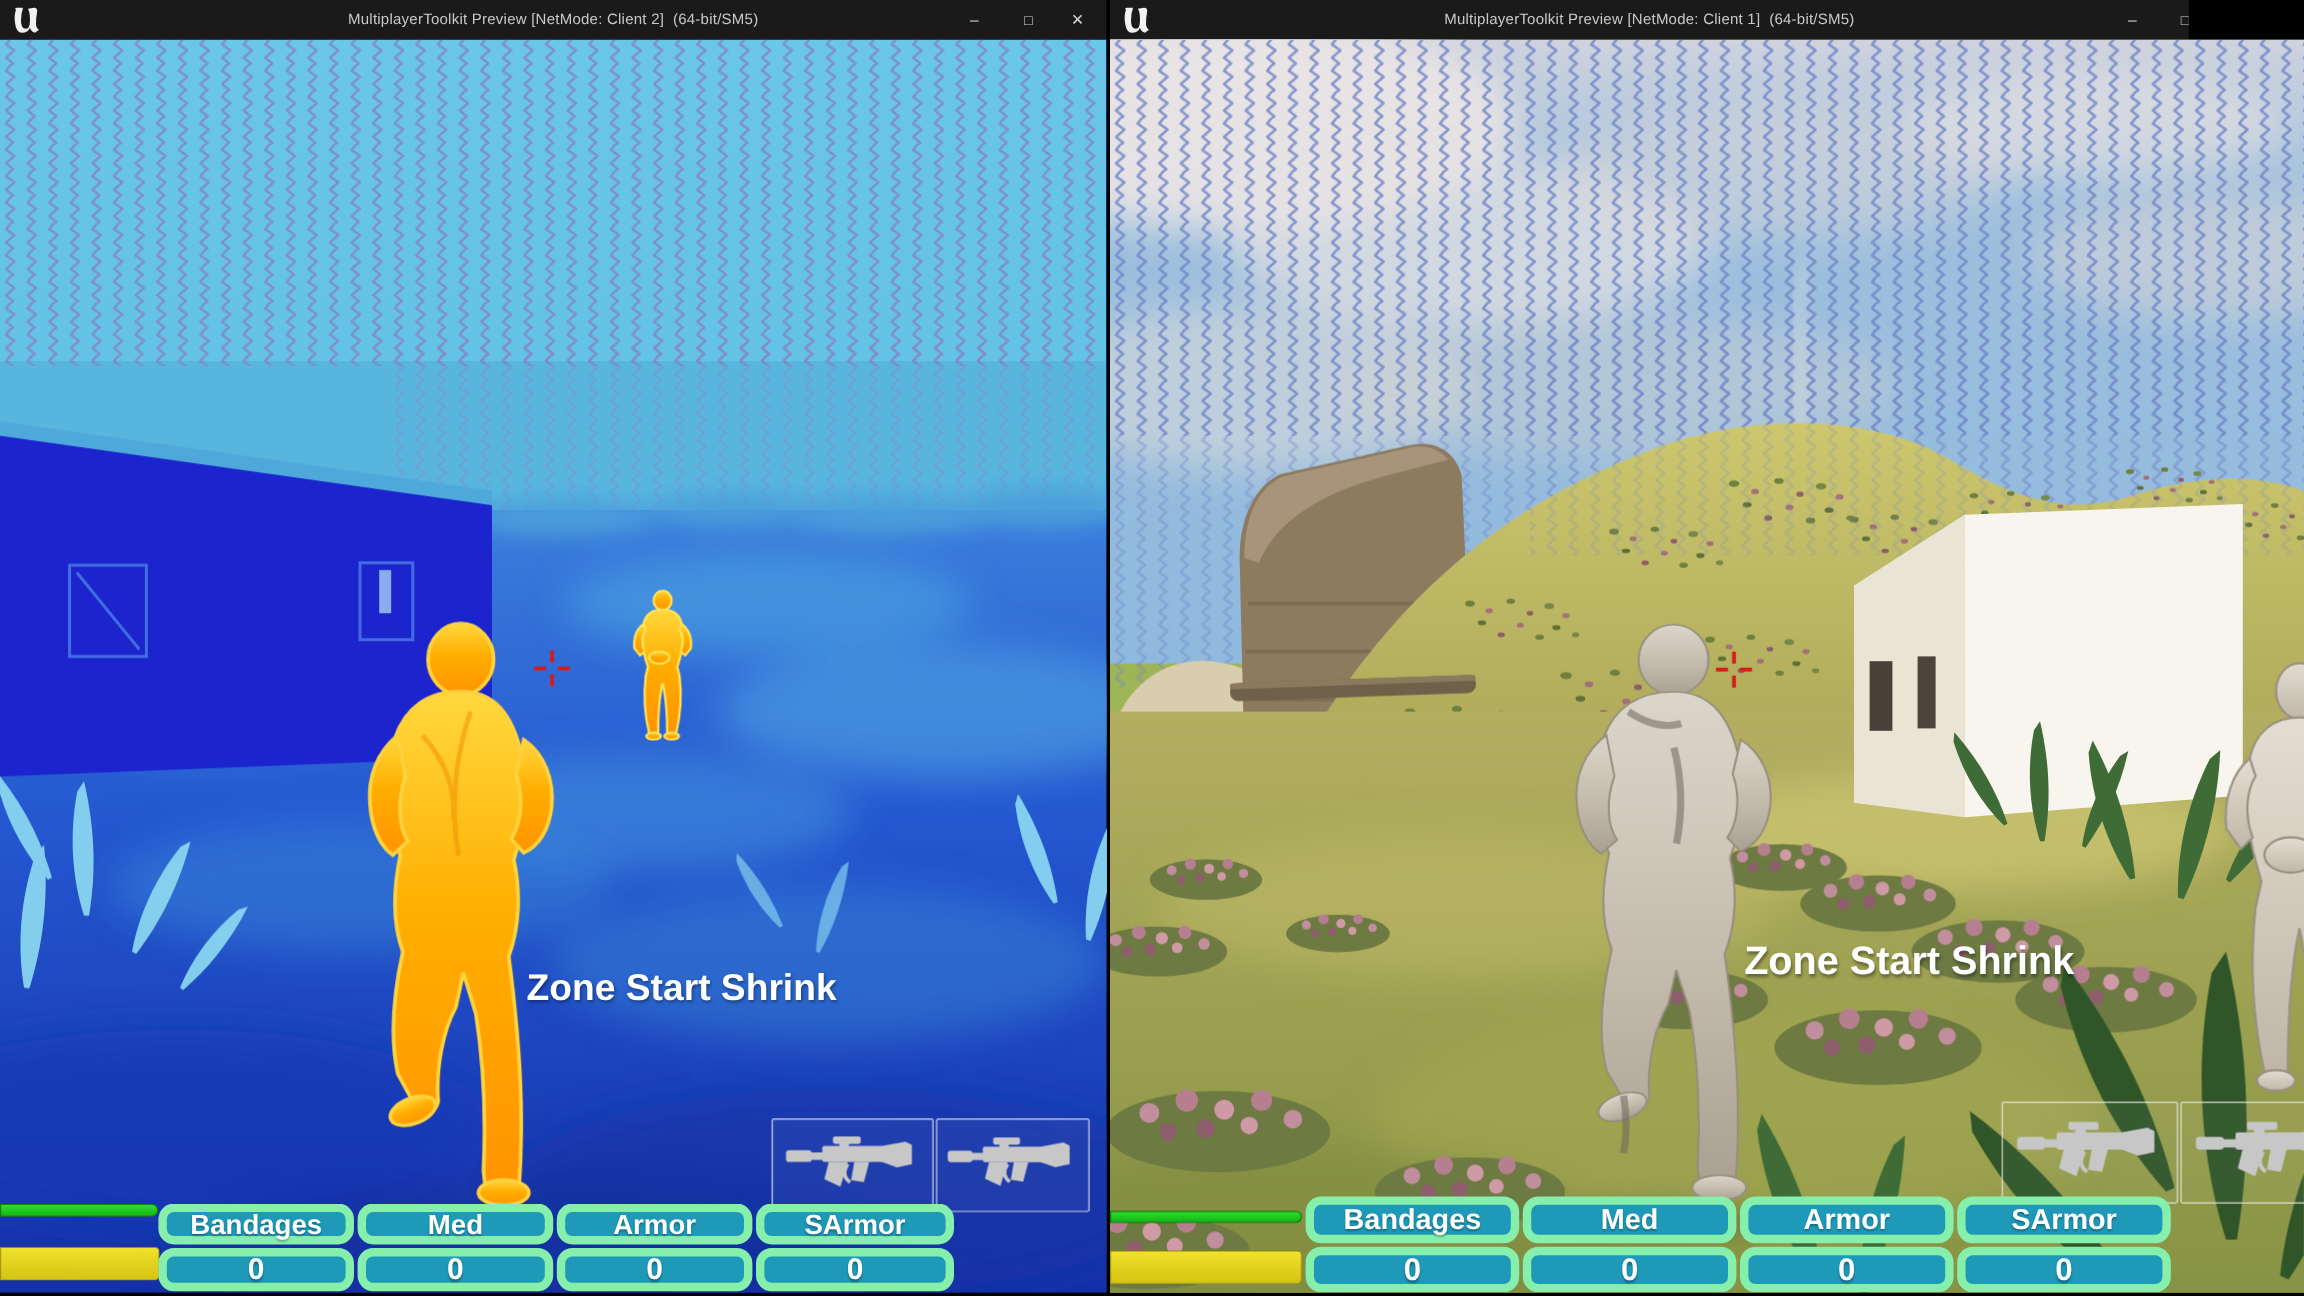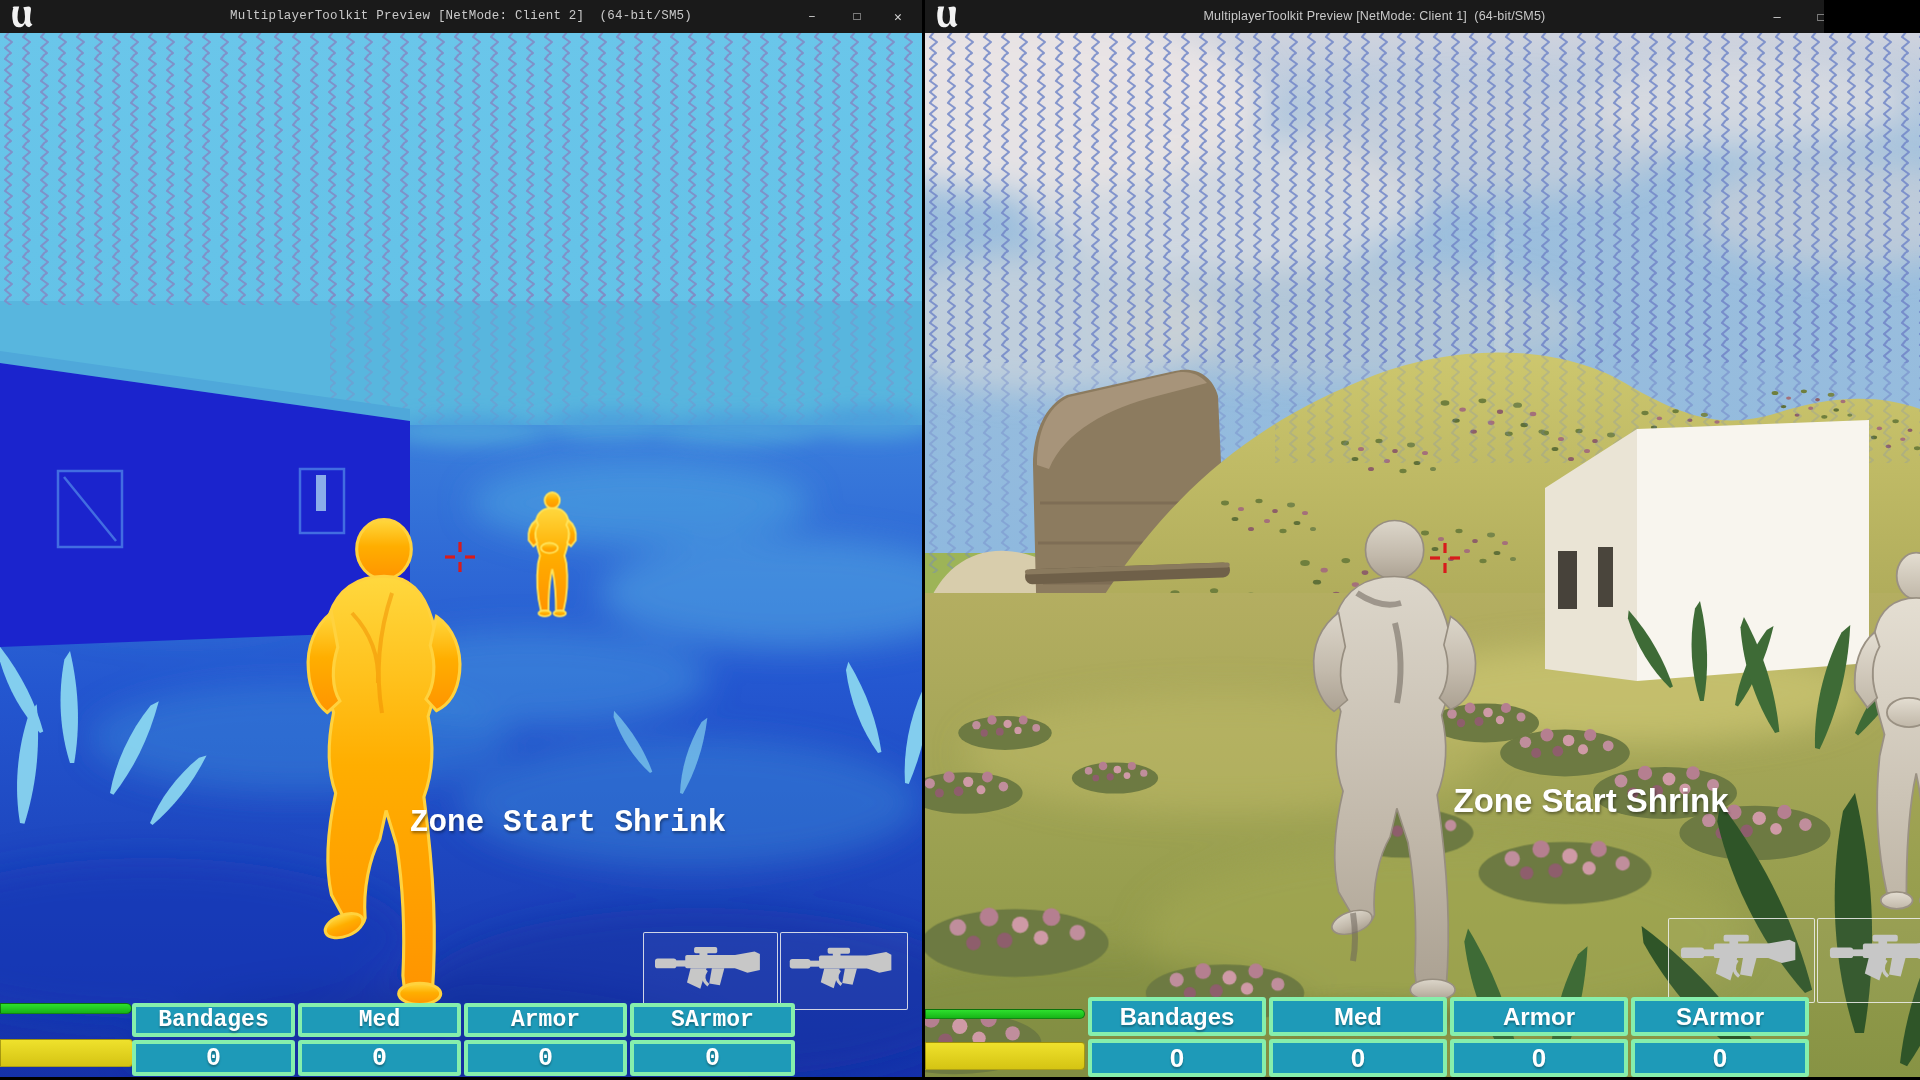--- a/index.html
+++ b/index.html
@@ -1,37 +1,37 @@
 <!DOCTYPE html>
 <html><head>
 <meta charset="utf-8">
 <style>
   html,body{margin:0;padding:0;background:#000;}
   #screen{position:relative;width:1920px;height:1080px;background:#000;overflow:hidden;
           font-family:"Liberation Sans",sans-serif;}
   .window{position:absolute;top:0;height:1080px;background:#000;}
-  #win-left{left:0;width:922px;font-family:Liberation Mono, monospace;}
+  #win-left{left:0;width:922px;}
   #win-right{left:925px;width:899px;}
   .titlebar{position:absolute;top:0;left:0;right:0;height:33px;background:#1a1a1a;overflow:hidden;}
   .titlebar .title{position:absolute;left:0;right:0;top:0;height:33px;line-height:33px;text-align:center;
           color:#c9c9c9;font-size:12.5px;letter-spacing:.2px;white-space:pre;}
   .logo{position:absolute;left:10px;top:4px;width:25px;height:25px;}
   .tb-btn{position:absolute;top:0;width:26px;height:33px;color:#d2d2d2;font-size:13px;
           display:flex;align-items:center;justify-content:center;cursor:default;}
   .viewport{position:absolute;top:33px;left:0;height:1044px;overflow:hidden;}
   #vp-left{width:922px;background:#2356d0;}
   #vp-right{width:995px;background:#9db457;}
   .scene{position:absolute;left:0;top:0;}
   
   .bar{position:absolute;left:0;}
   .bar.green{background:linear-gradient(#2ee02e,#17b417);border:1px solid rgba(0,60,0,.55);
          border-radius:0 6px 6px 0;box-sizing:border-box;}
   .bar.yellow{background:linear-gradient(#efe12c,#d5c413);border:1px solid rgba(90,80,0,.45);
          border-radius:0 4px 4px 0;box-sizing:border-box;}
-  .hud-box{position:absolute;background:#1e9ab8;border:4px solid #86efac;border-radius:3px;
+  .hud-box{position:absolute;background:#1e9ab8;border:7px solid #86efac;border-radius:13px;
          box-sizing:border-box;color:#fff;font-weight:bold;display:flex;align-items:center;
          justify-content:center;text-shadow:0 2px 2px rgba(0,0,0,.3);}
   .hud-label-l{font-size:23px;} .hud-value-l{font-size:25px;}
   .hud-label-r{font-size:24px;} .hud-value-r{font-size:26px;}
   .weapon-slot{position:absolute;border:1px solid rgba(240,240,240,.85);border-radius:2px;
          box-sizing:border-box;display:flex;align-items:center;justify-content:center;
          background:rgba(255,255,255,.04);}
   .zone-msg{position:absolute;transform:translateX(-50%);color:#fff;font-weight:bold;
          white-space:pre;text-shadow:1px 2px 3px rgba(0,0,0,.4);}
 </style>

